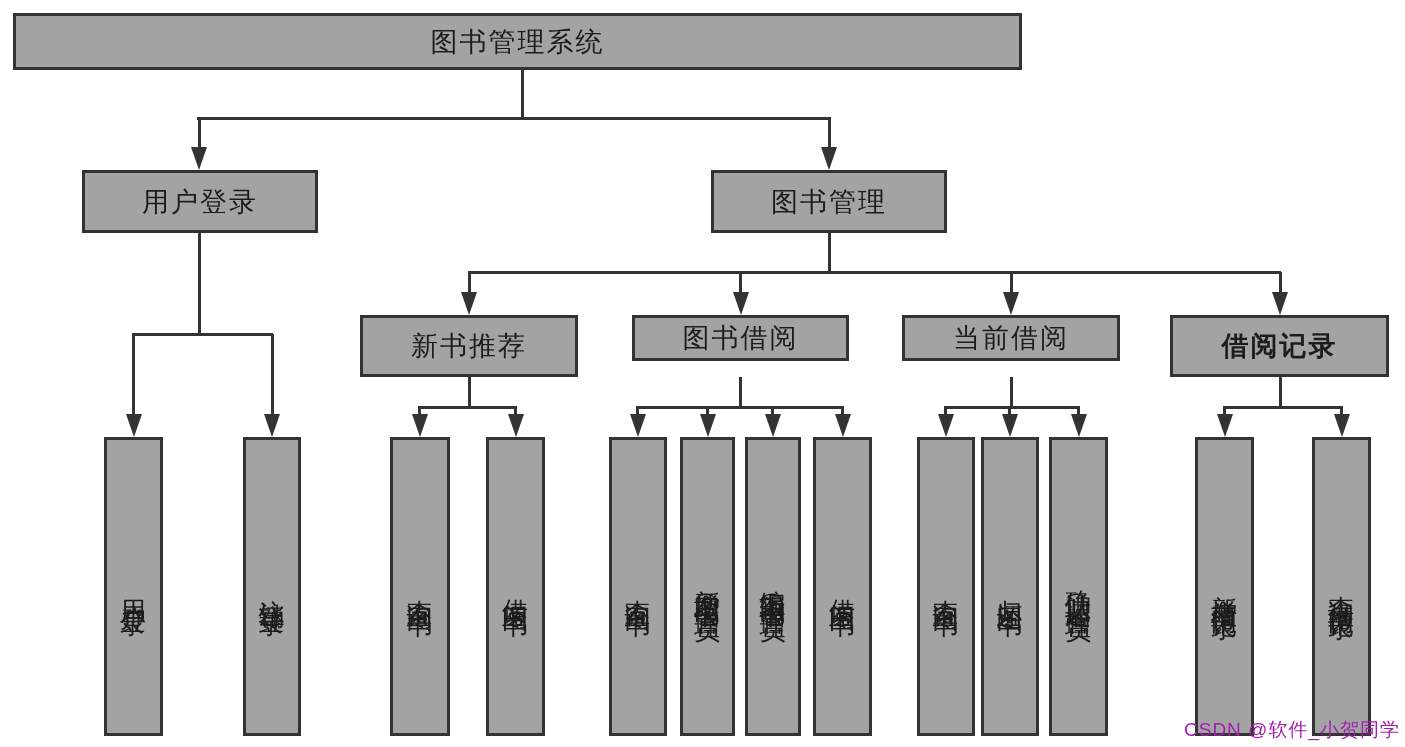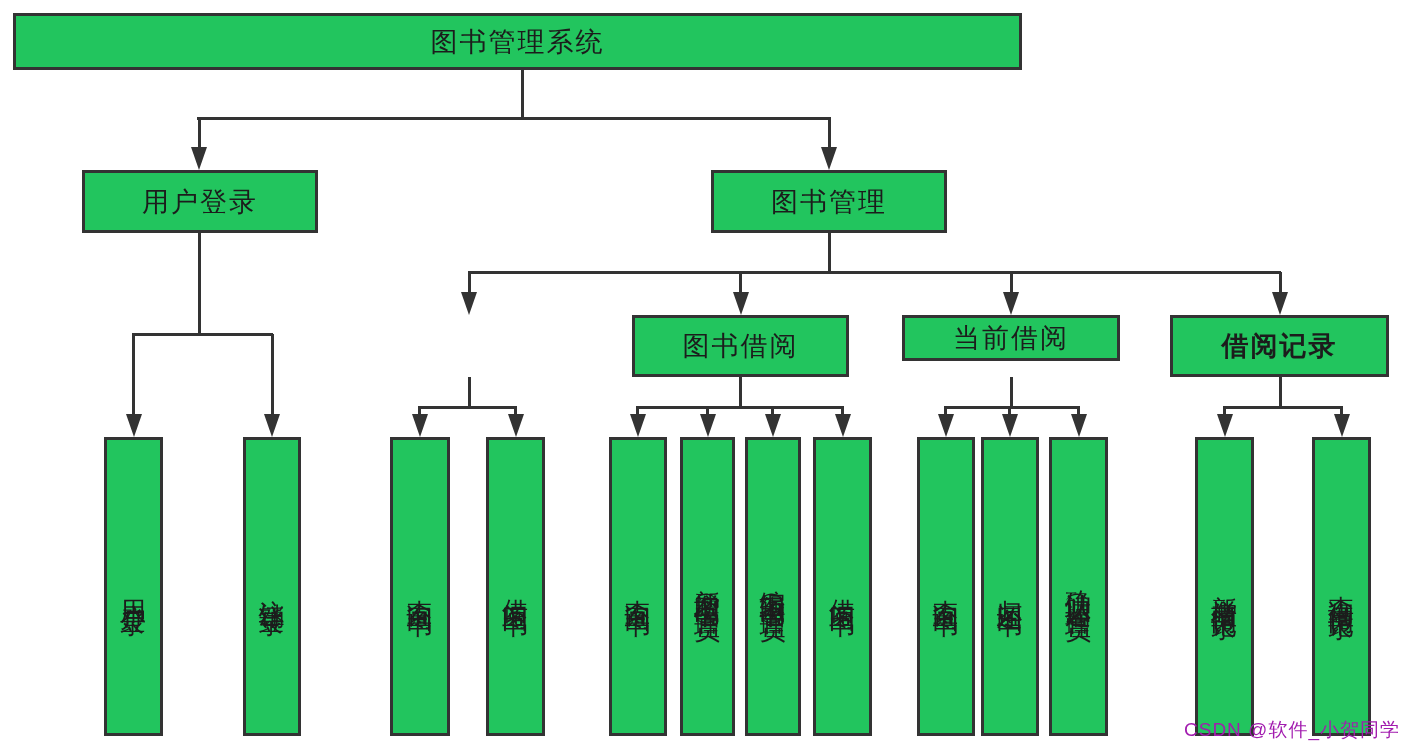--- a/index.html
+++ b/index.html
@@ -12,21 +12,21 @@
     position: relative;
     width: 1405px;
     height: 747px;
     background: #ffffff;
     overflow: hidden;
   }
   .box {
     position: absolute;
     box-sizing: border-box;
     border: 3px solid #333333;
-    background: #22c55e;
+    background: #a3a3a3;
     display: flex;
     align-items: center;
     justify-content: center;
     color: #1c1c1c;
     z-index: 2;
   }
   .hbox {
     font-size: 27px;
     letter-spacing: 2px;
     white-space: nowrap;
@@ -131,21 +131,24 @@
     <span>图书管理系统</span>
   </div>
 
   <div class="box hbox" style="left:82px; top:170px; width:236px; height:63px;">
     <span>用户登录</span>
   </div>
   <div class="box hbox" style="left:711px; top:170px; width:236px; height:63px;">
     <span>图书管理</span>
   </div>
 
-  <div class="box hbox" style="left:632px; top:315px; width:217px; height:62px;">
+  <div class="box hbox" style="left:360px; top:315px; width:218px; height:62px;">
+    <span>新书推荐</span>
+  </div>
+  <div class="box hbox" style="left:632px; top:315px; width:217px; height:46px;">
     <span>图书借阅</span>
   </div>
   <div class="box hbox" style="left:902px; top:315px; width:218px; height:46px;">
     <span>当前借阅</span>
   </div>
   <div class="box hbox" style="left:1170px; top:315px; width:219px; height:62px;font-weight:bold;">
     <span>借阅记录</span>
   </div>
 
   <div class="box vbox" style="left:104px; top:437px; width:59px; height:299px;">

